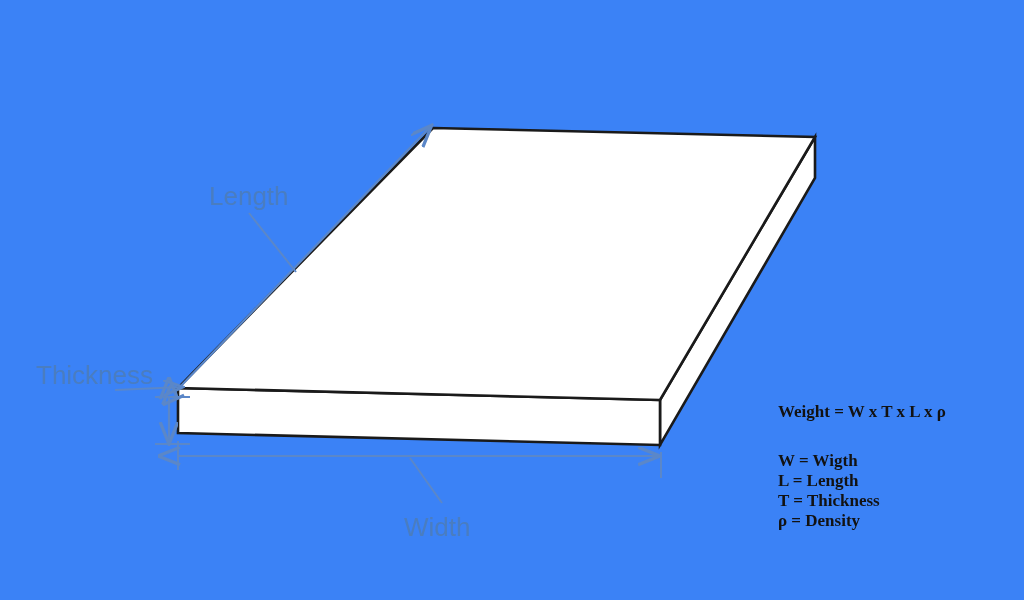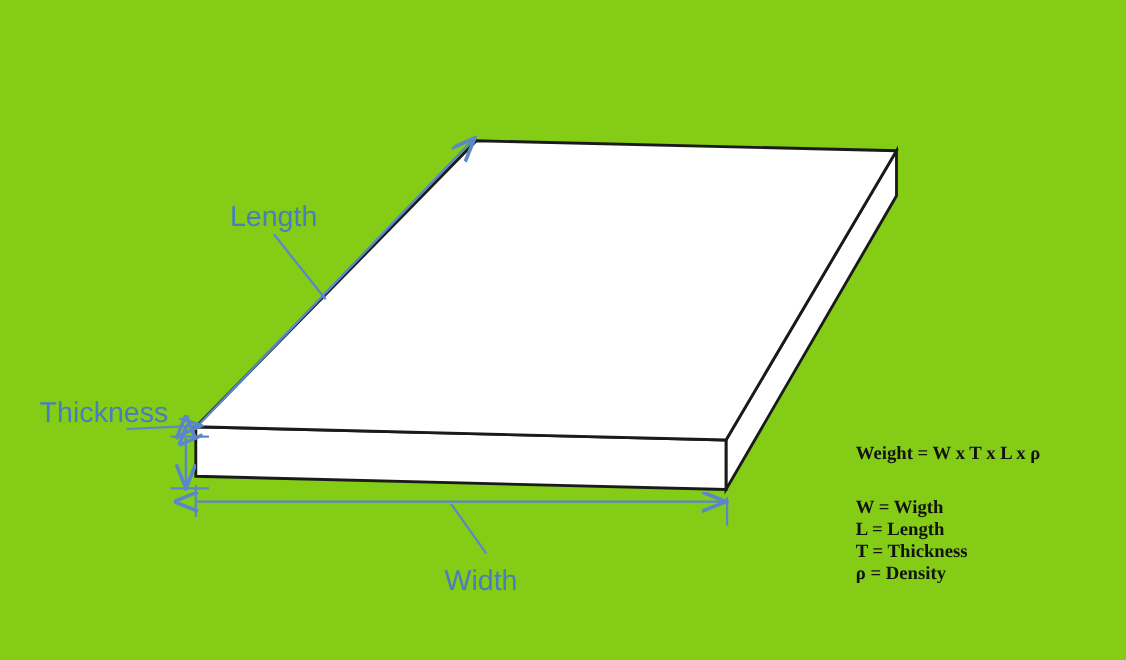--- a/index.html
+++ b/index.html
@@ -11,21 +11,21 @@
   body {
     width: 1024px;
     height: 600px;
     font-family: "Liberation Sans", sans-serif;
     overflow: hidden;
   }
   #diagram-root {
     position: relative;
     width: 1024px;
     height: 600px;
-    background: #84cc16;
+    background: #3b82f6;
   }
   svg.diagram-canvas {
     position: absolute;
     top: 0;
     left: 0;
     width: 1024px;
     height: 600px;
     display: block;
   }
   .slab-face {

